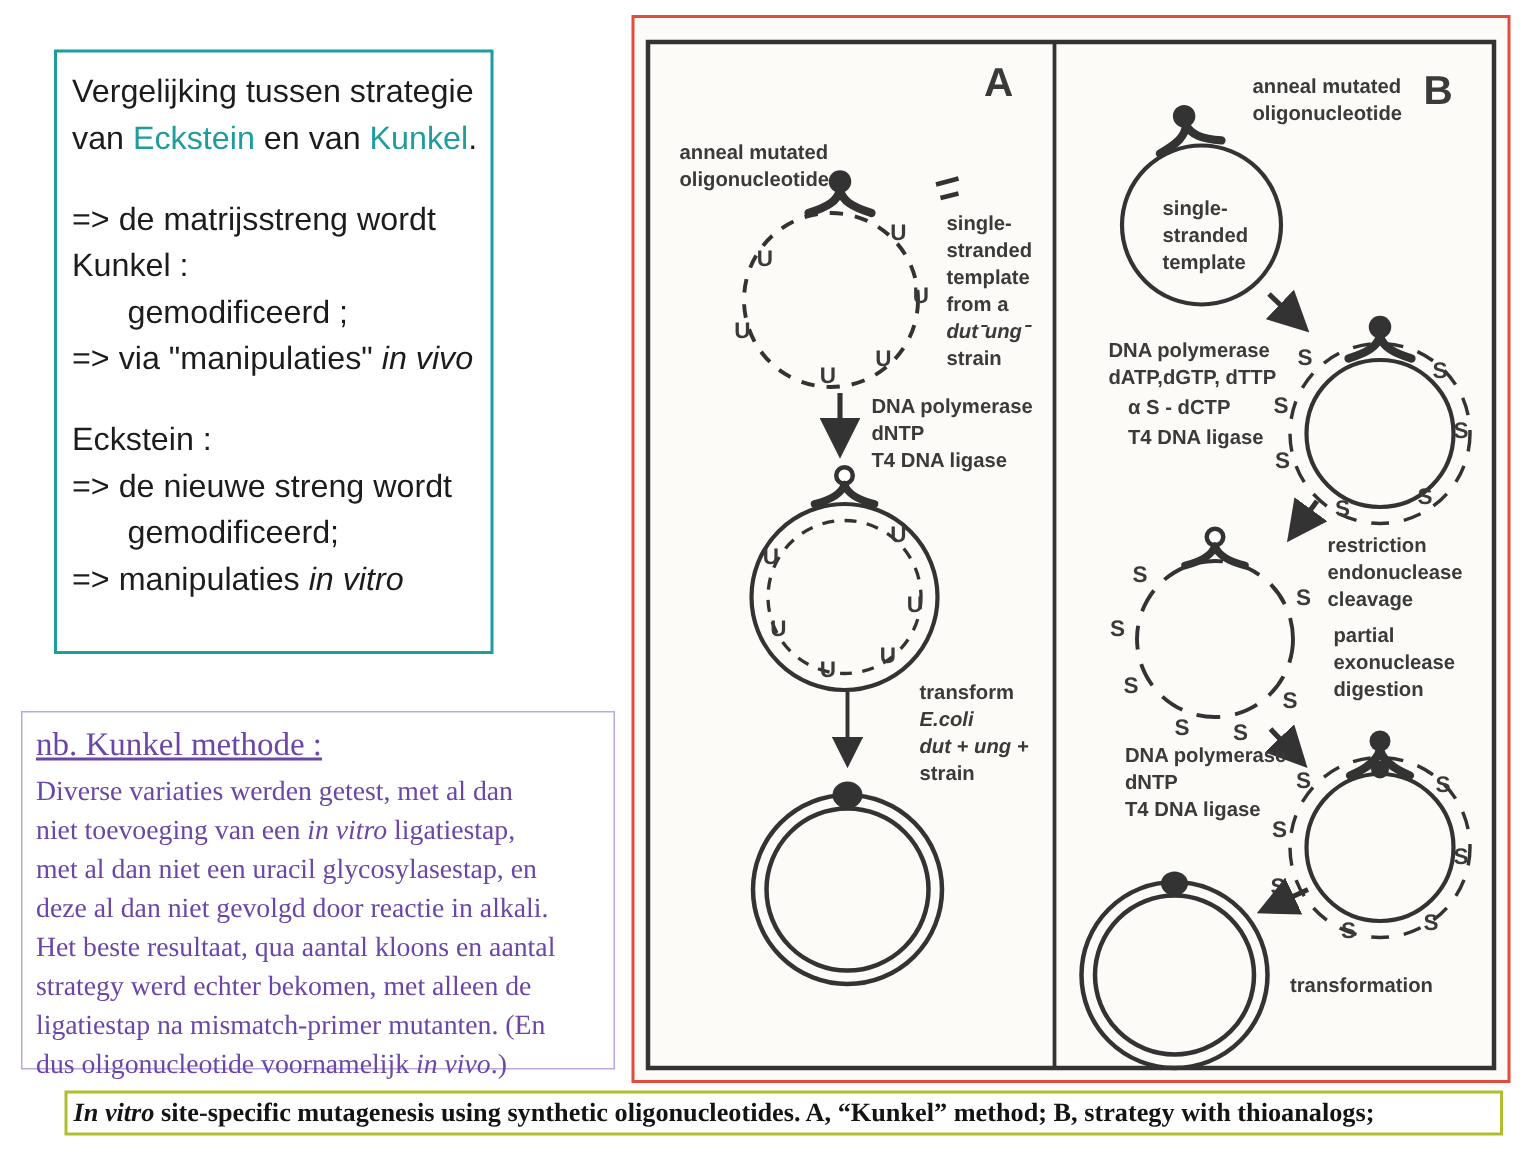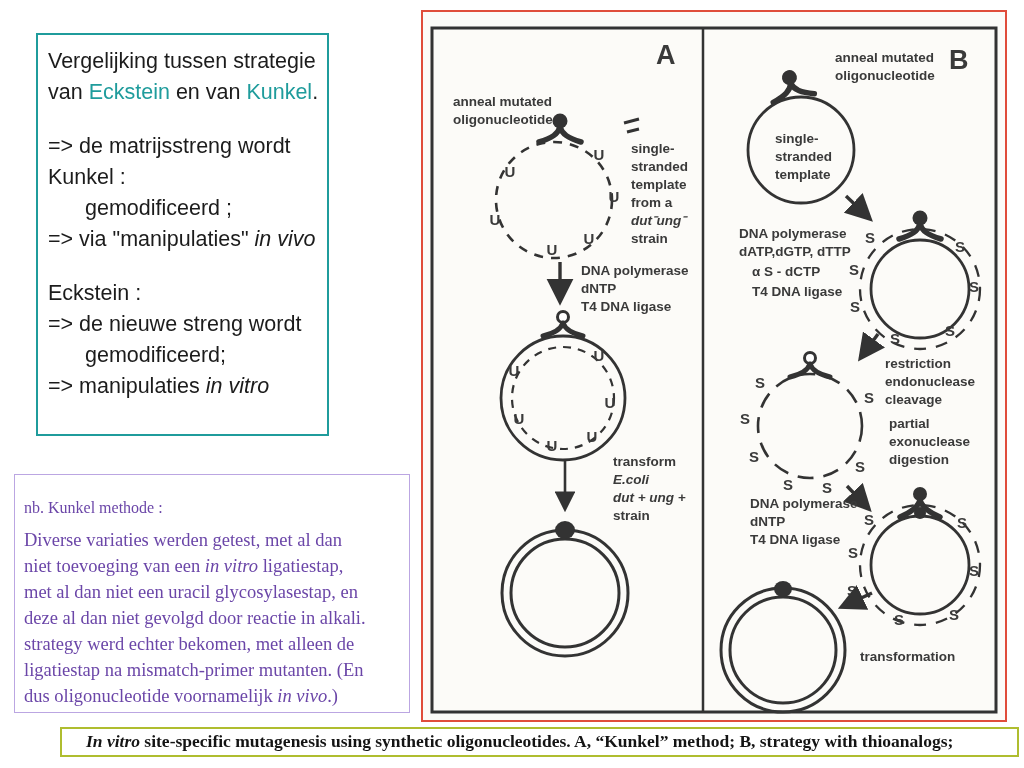--- a/index.html
+++ b/index.html
@@ -18,28 +18,28 @@
   .box1 .indent{padding-left:37px;}
   .teal{color:#1F9C9C;}
   .it{font-style:italic;}
   
   .box2{
     position:absolute;left:14px;top:474px;width:396px;height:239px;
     border:1px solid #BBA6E2;box-sizing:border-box;
     padding:6px 0 0 9px;color:#6B46A8;
     font-family:"Liberation Serif",serif;font-size:18.5px;line-height:26px;
   }
-  .box2 .b2-title{font-size:16px;margin:14px 0 6px 0;}
+  .box2 .b2-title{font-size:22px;text-decoration:underline;margin:2px 0 6px 0;}
   .box2 .b2-line{white-space:nowrap;overflow:hidden;}
   
   .caption{
-    position:absolute;left:60px;top:727px;width:959px;height:30px;
+    position:absolute;left:43px;top:727px;width:959px;height:30px;
     border:2px solid #AFBD2F;box-sizing:border-box;
     font-family:"Liberation Serif",serif;font-weight:700;font-size:17.5px;
-    color:#141414;padding:2px 0 0 24px;white-space:nowrap;overflow:hidden;
+    color:#141414;padding:2px 0 0 4px;white-space:nowrap;overflow:hidden;
   }
   
   .figure{
     position:absolute;left:421px;top:10px;width:586px;height:712px;
     border:2px solid #E04D3B;box-sizing:border-box;background:#FCFBF8;
   }
   .figure svg{display:block;}
   .figure text{font-family:"Liberation Sans",sans-serif;font-weight:bold;fill:#3A3A3A;}
   .flab{font-size:13.5px;}
   .flt{font-size:15px;text-anchor:middle;}
@@ -63,20 +63,21 @@
   <div class="indent">gemodificeerd;</div>
   <div><span>=&gt; manipulaties </span><span class="it">in vitro</span></div>
 </div>
 
 <div class="box2">
   <div class="b2-title">nb. Kunkel methode :</div>
   <div class="b2-line">Diverse variaties werden getest, met al dan</div>
   <div class="b2-line"><span>niet toevoeging van een </span><span class="it">in vitro</span><span> ligatiestap,</span></div>
   <div class="b2-line">met al dan niet een uracil glycosylasestap, en</div>
   <div class="b2-line">deze al dan niet gevolgd door reactie in alkali.</div>
+  <div class="b2-line">Het beste resultaat, qua aantal kloons en aantal</div>
   <div class="b2-line">strategy werd echter bekomen, met alleen de</div>
   <div class="b2-line">ligatiestap na mismatch-primer mutanten. (En</div>
   <div class="b2-line"><span>dus oligonucleotide voornamelijk </span><span class="it">in vivo</span><span>.)</span></div>
 </div>
 
 <div class="figure">
 <svg width="582" height="708" viewBox="0 0 582 708">
   <defs>
     <marker id="ah" markerWidth="8" markerHeight="8" refX="6" refY="4" orient="auto">
       <path d="M0,0 L8,4 L0,8 Z" fill="#333"></path>

